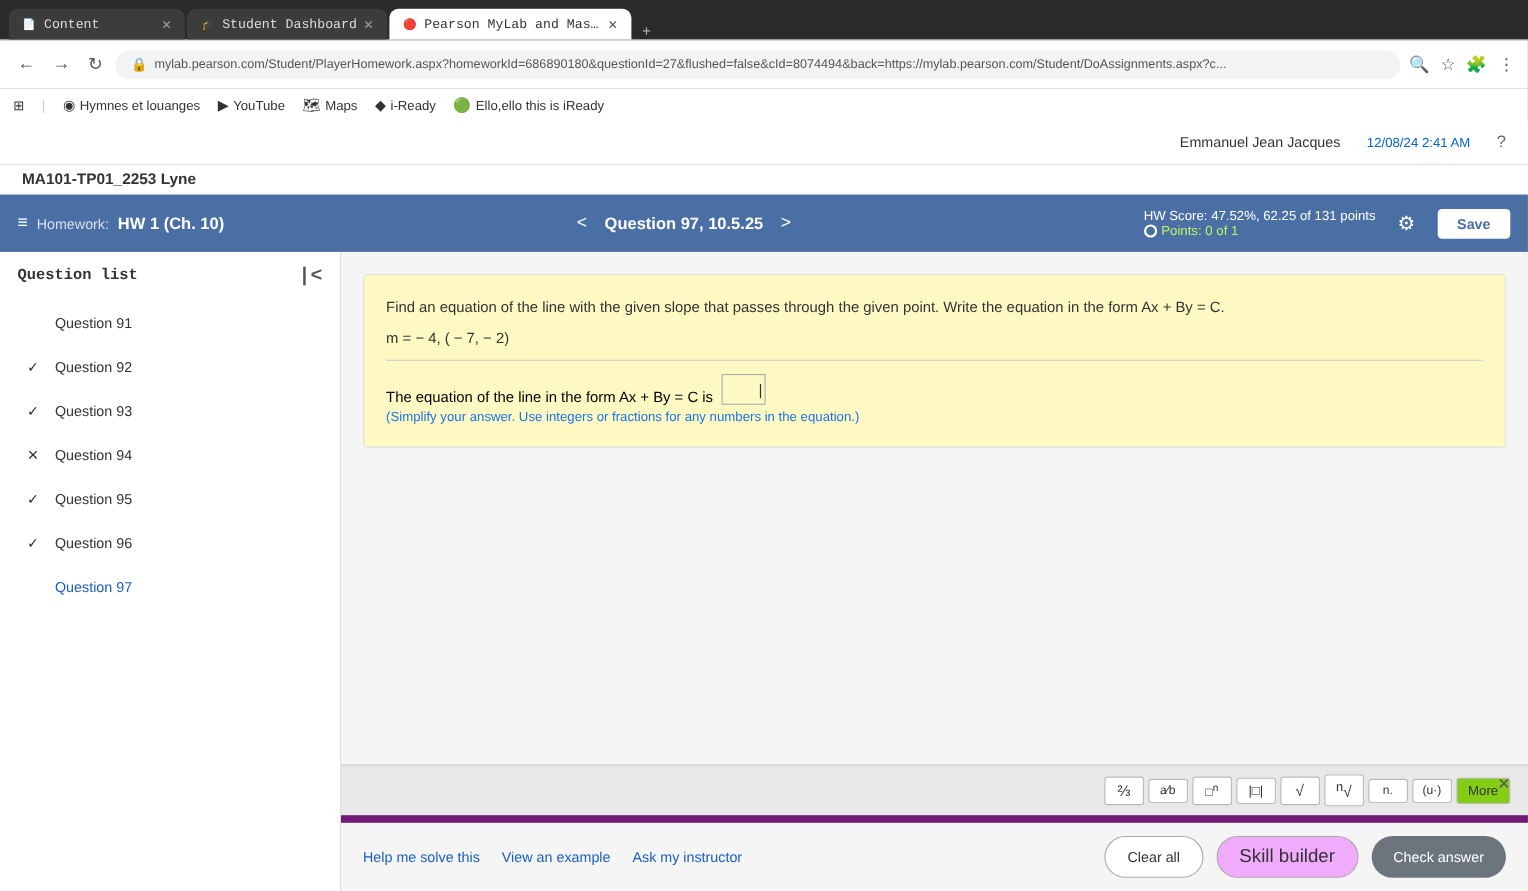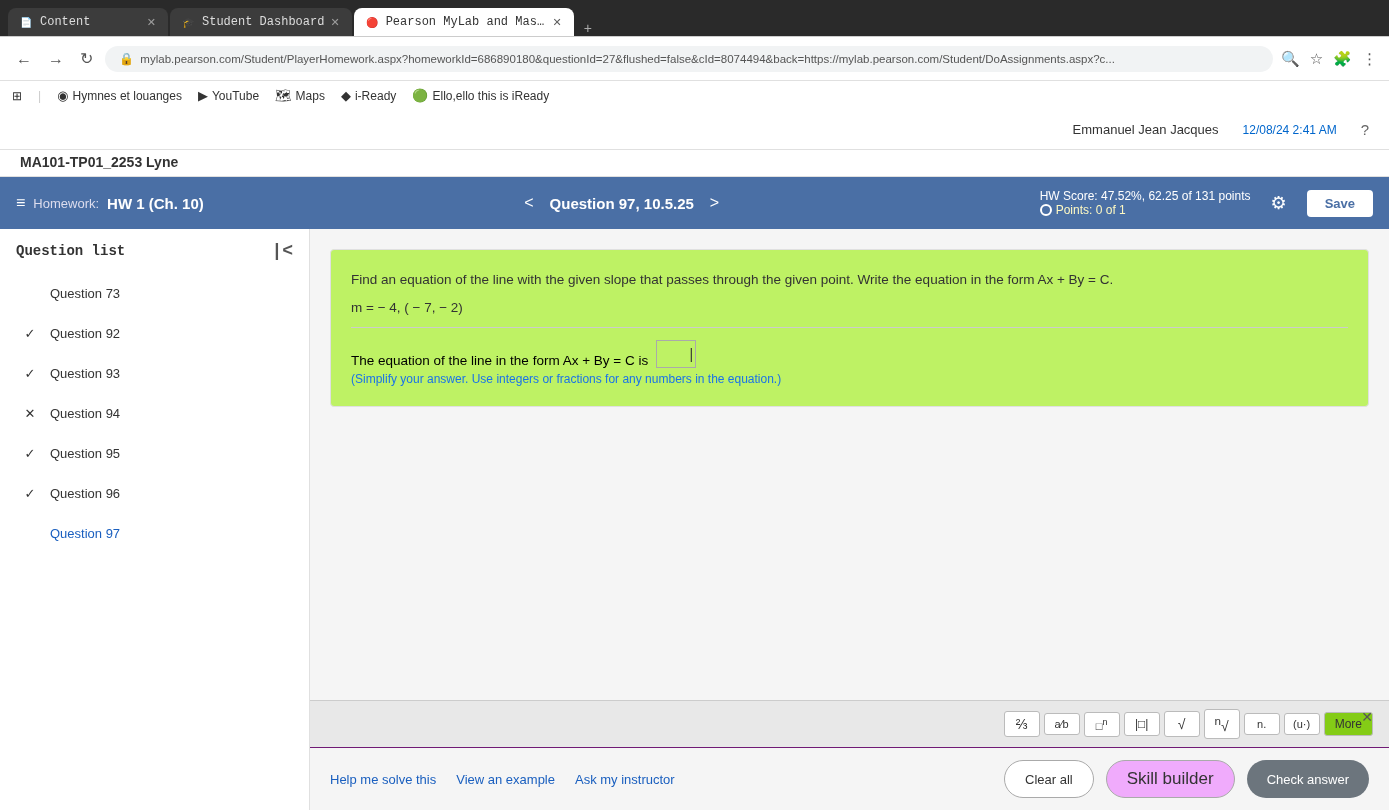--- a/index.html
+++ b/index.html
@@ -44,54 +44,54 @@
     .hw-nav-bar { background: #4a6fa5; display: flex; align-items: center; padding: 0 16px; height: 52px; gap: 12px; }
     .hw-nav-left { display: flex; align-items: center; gap: 8px; color: #fff; }
     .hamburger { font-size: 16px; cursor: pointer; color: #fff; }
     .hw-label { font-size: 13px; color: #dde; }
     .hw-title { font-size: 15px; font-weight: bold; color: #fff; }
     .hw-nav-center { flex: 1; display: flex; align-items: center; justify-content: center; gap: 16px; color: #fff; }
     .nav-arrow { font-size: 16px; cursor: pointer; color: #fff; background: none; border: none; }
     .question-label { font-size: 15px; font-weight: bold; color: #fff; }
     .hw-nav-right { display: flex; align-items: center; gap: 20px; color: #fff; }
     .hw-score { font-size: 12px; color: #fff; }
-    .hw-points { font-size: 12px; color: #fef9c3; display: flex; align-items: center; gap: 4px; }
+    .hw-points { font-size: 12px; color: #bef264; display: flex; align-items: center; gap: 4px; }
     .hw-points .radio-circle { width: 12px; height: 12px; border: 2px solid #fff; border-radius: 50%; display: inline-block; }
     .settings-icon { color: #fff; font-size: 18px; cursor: pointer; }
     .save-btn { background: #fff; color: #4a6fa5; border: none; padding: 6px 18px; border-radius: 4px; font-size: 13px; font-weight: bold; cursor: pointer; }
 
     
     .main-content { display: flex; flex: 1; overflow: hidden; }
 
     
     .sidebar { width: 310px; background: #fff; border-right: 1px solid #e0e0e0; padding: 12px 0; overflow-y: auto; flex-shrink: 0; }
     .sidebar-header { display: flex; align-items: center; justify-content: space-between; padding: 0 16px 12px; font-family: Liberation Mono, monospace; }
     .sidebar-title { font-size: 14px; font-weight: bold; color: #333; }
     .collapse-btn { font-size: 18px; color: #555; cursor: pointer; font-weight: bold; }
     .q-item { display: flex; align-items: center; padding: 10px 20px; cursor: pointer; gap: 10px; font-size: 13px; color: #333; }
     .q-item.current { color: #1a5fbf; }
     .q-icon { width: 20px; height: 20px; display: flex; align-items: center; justify-content: center; flex-shrink: 0; }
 
     
     .question-area { flex: 1; background: #f5f5f5; padding: 20px; overflow-y: auto; position: relative; }
-    .question-box { background: #bef264; border: 1px solid #e0e0e0; border-radius: 4px; padding: 20px; margin-bottom: 16px; }
+    .question-box { background: #fef9c3; border: 1px solid #e0e0e0; border-radius: 4px; padding: 20px; margin-bottom: 16px; }
     .question-text { font-size: 13.5px; color: #333; margin-bottom: 10px; line-height: 1.5; }
     .question-math { font-size: 13.5px; color: #333; margin-bottom: 6px; }
     .divider-line { border: none; border-top: 1px solid #ccc; margin: 12px 0; }
     .answer-row { display: flex; align-items: flex-end; gap: 8px; margin-top: 10px; font-size: 13.5px; }
     .answer-hint { font-size: 12px; color: #1a73e8; margin-top: 4px; }
     .answer-input-box { width: 40px; height: 28px; border: 1px solid #aaa; display: inline-flex; align-items: center; justify-content: center; font-size: 12px; cursor: text; position: relative; }
     .answer-input-box::after { content: '|'; animation: blink 1s step-end infinite; position: absolute; right: 2px; font-size: 14px; color: #333; }
     @keyframes blink { 0%,100%{opacity:1} 50%{opacity:0} }
     .math-btn { background: #fff; border: 1px solid #bbb; border-radius: 3px; padding: 4px 8px; font-size: 14px; cursor: pointer; min-width: 36px; text-align: center; color: #333; }
     .more-btn { background: #84cc16; border: 1px solid #bbb; border-radius: 3px; padding: 4px 10px; font-size: 12px; cursor: pointer; color: #333; }
     .close-math { position: absolute; top: 8px; right: 16px; font-size: 14px; cursor: pointer; color: #555; background: none; border: none; }
 
     
-    .bottom-bar { background: #f5f5f5; border-top: 1px solid #701a75; padding: 12px 20px; display: flex; align-items: center; justify-content: space-between; }
+    .bottom-bar { background: #f5f5f5; border-top: 7px solid #701a75; padding: 12px 20px; display: flex; align-items: center; justify-content: space-between; }
     .bottom-bar-left { display: flex; gap: 20px; }
     .bottom-link { color: #1a5fbf; font-size: 13px; cursor: pointer; text-decoration: none; }
     .bottom-bar-right { display: flex; gap: 12px; }
     .clear-btn { background: #fff; border: 1px solid #aaa; padding: 8px 20px; border-radius: 20px; font-size: 13px; cursor: pointer; color: #333; }
     .skill-btn { background: #f0abfc; border: 1px solid #aaa; padding: 8px 20px; border-radius: 20px; font-size: 17px; cursor: pointer; color: #333; }
     .check-btn { background: #6c757d; border: none; padding: 8px 20px; border-radius: 20px; font-size: 13px; cursor: pointer; color: #fff; }
 
     .math-toolbar-wrapper { background: #e8e8e8; padding: 8px 16px; display: flex; align-items: center; justify-content: flex-end; gap: 4px; position: relative; border-top: 1px solid #ccc; }
   </style>
 </head>
@@ -204,21 +204,21 @@
     <div class="sidebar">
       <div class="sidebar-header">
         <span class="sidebar-title">Question list</span>
         <span class="collapse-btn">|&lt;</span>
       </div>
 
       <div class="q-item">
         <div class="q-icon">
           <div class="empty-circle"></div>
         </div>
-        <span>Question 73</span>
+        <span>Question 91</span>
       </div>
       <div class="q-item">
         <div class="q-icon">
           <div class="check-green">✓</div>
         </div>
         <span>Question 92</span>
       </div>
       <div class="q-item">
         <div class="q-icon">
           <div class="check-green">✓</div>

